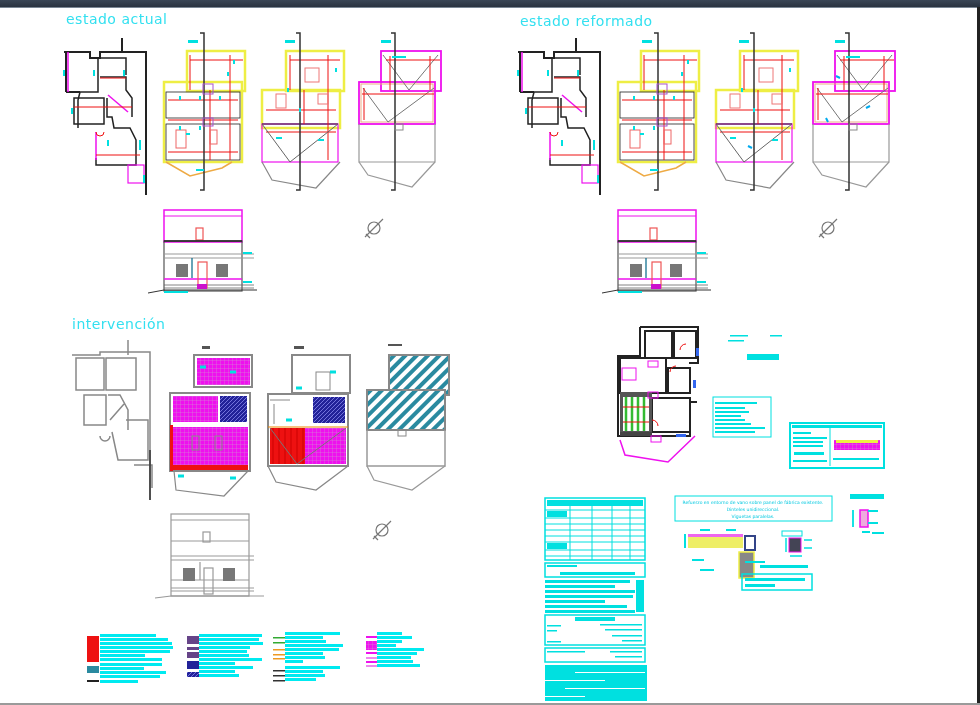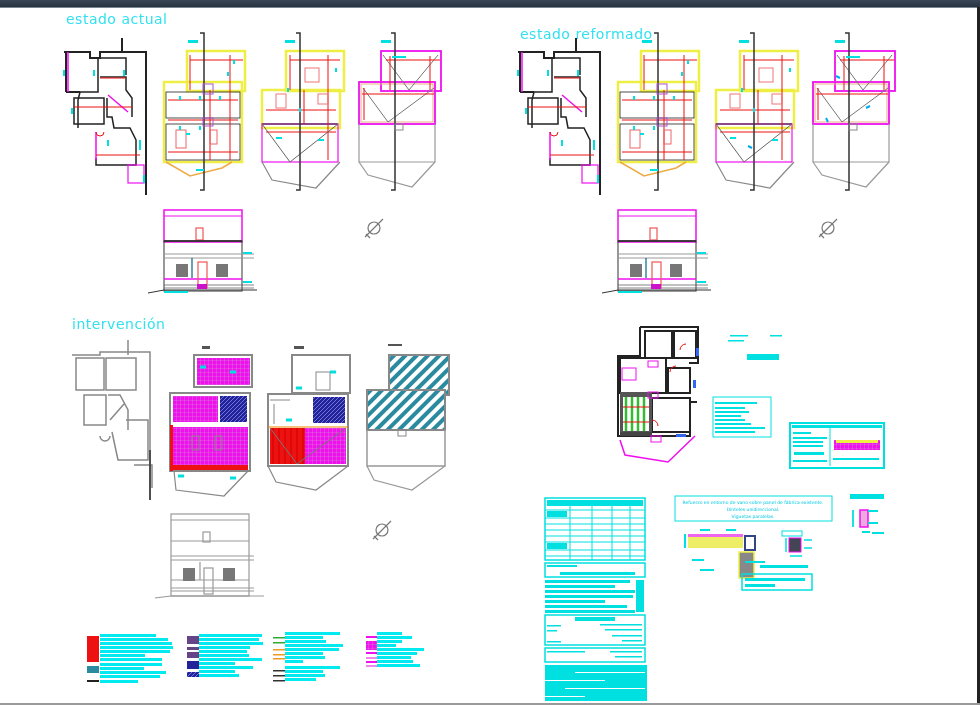--- a/index.html
+++ b/index.html
@@ -14,21 +14,21 @@
 </head>
 <body>
 
 <div class="topbar"></div>
 <div class="rightbar"></div>
 <div class="bottombar"></div>
 
 <div class="canvas">
 
   <div class="title" style="left:66px;top:3px;">estado actual</div>
-  <div class="title" style="left:520px;top:18px;">estado reformado</div>
+  <div class="title" style="left:520px;top:5px;">estado reformado</div>
   <div class="title" style="left:72px;top:308px;">intervención</div>
 
   <svg width="977" height="695" viewBox="0 8 977 695">
     <defs>
       <pattern id="grid-mag" width="4" height="4" patternUnits="userSpaceOnUse">
         <rect width="4" height="4" fill="#ee11ee"></rect>
         <path d="M0 0H4M0 0V4" stroke="#c9c" stroke-width="0.6"></path>
       </pattern>
       <pattern id="grid-blue" width="4" height="4" patternUnits="userSpaceOnUse">
         <rect width="4" height="4" fill="#222299"></rect>

